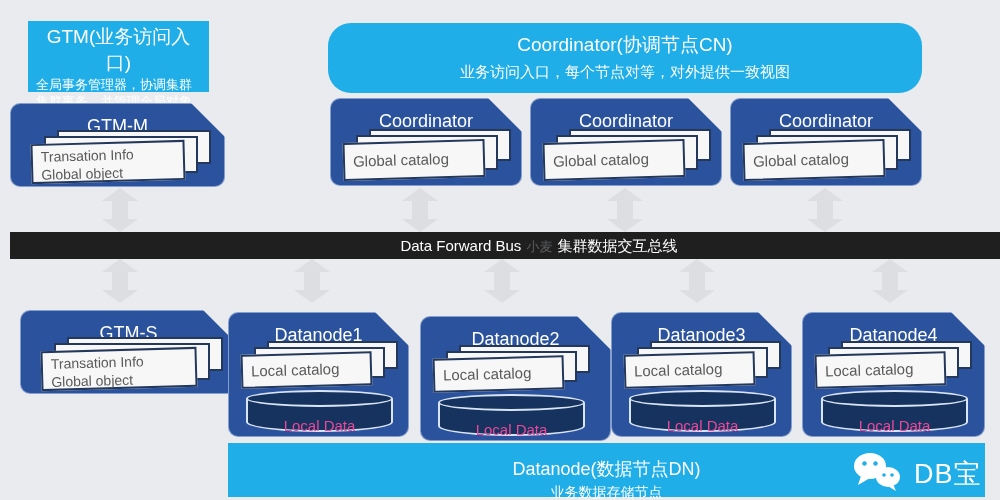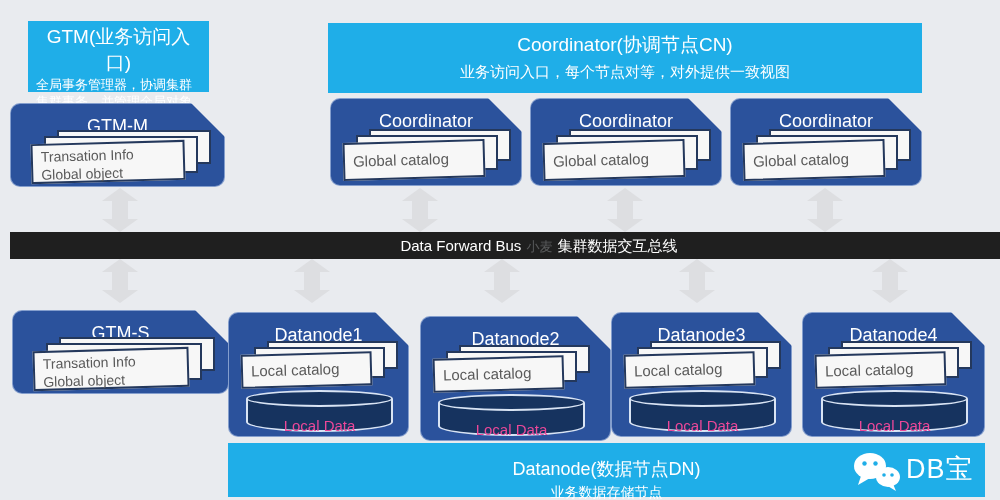--- a/index.html
+++ b/index.html
@@ -16,21 +16,21 @@
   .stage{
     position:relative;width:1000px;height:500px;background:var(--bg);
     font-family:"Liberation Sans",sans-serif;overflow:hidden;
   }
   
   .cyanbox{position:absolute;background:var(--cyan);color:#fff;box-sizing:border-box;}
   .cyanbox .t{font-weight:400;}
   #gtm-header{left:28px;top:21px;width:181px;height:71px;padding:3px 8px;}
   #gtm-header .t{font-size:19px;text-align:center;}
   #gtm-header .d{font-size:13px;line-height:1.3;margin-top:1px;}
-  #coord-header{left:328px;top:23px;width:594px;height:70px;text-align:center;padding-top:9px;}
+  #coord-header{left:328px;top:23px;width:594px;height:70px;text-align:center;padding-top:9px;border-radius:23px;}
   #coord-header .t{font-size:19px;}
   #coord-header .d{font-size:15px;margin-top:5px;}
   #dn-footer{left:228px;top:443px;width:757px;height:54px;text-align:center;padding-top:14px;}
   #dn-footer .t{font-size:18px;}
   #dn-footer .d{font-size:14px;margin-top:3px;}
 
   
   .node{
     position:absolute;background:var(--node-blue);color:#fff;border-radius:10px;
     border:1px solid rgba(205,220,245,.55);box-sizing:border-box;
@@ -63,21 +63,21 @@
 
   
   .varrow{position:absolute;width:36px;height:44px;}
   .varrow .stem{position:absolute;left:10px;top:11px;bottom:11px;width:16px;background:var(--arrow);}
   .varrow::before{content:"";position:absolute;top:0;left:0;width:0;height:0;
     border-left:18px solid transparent;border-right:18px solid transparent;border-bottom:13px solid var(--arrow);}
   .varrow::after{content:"";position:absolute;bottom:0;left:0;width:0;height:0;
     border-left:18px solid transparent;border-right:18px solid transparent;border-top:13px solid var(--arrow);}
 
   
-  #brand{position:absolute;left:850px;top:451px;display:flex;gap:4px;color:#fff;}
+  #brand{position:absolute;left:850px;top:451px;display:flex;align-items:center;gap:12px;color:#fff;}
   #brand .bname{font-size:27px;letter-spacing:1px;}
 </style>
 </head>
 <body>
 
 <div class="stage">
 
   <div class="cyanbox" id="gtm-header">
     <div class="t">GTM(业务访问入口)</div>
     <div class="d">全局事务管理器，协调集群集群事务，并管理全局对象</div>
@@ -161,21 +161,21 @@
   <div class="varrow" style="left:484px;top:259px;">
       <div class="stem"></div>
     </div>
   <div class="varrow" style="left:679px;top:259px;">
       <div class="stem"></div>
     </div>
   <div class="varrow" style="left:872px;top:259px;">
       <div class="stem"></div>
     </div>
 
-  <div class="node" style="left:12px;top:310px;width:217px;height:84px;">
+  <div class="node" style="left:20px;top:310px;width:217px;height:84px;">
     <div class="ntitle">GTM-S</div>
     <div class="papers" style="left:20px;top:26px;width:182px;height:52px;">
       <div class="sheet s3"></div>
       <div class="sheet s2"></div>
       <div class="sheet s1">
         <span class="ptext pre">Transation Info
 Global object</span>
       </div>
     </div>
   </div>

